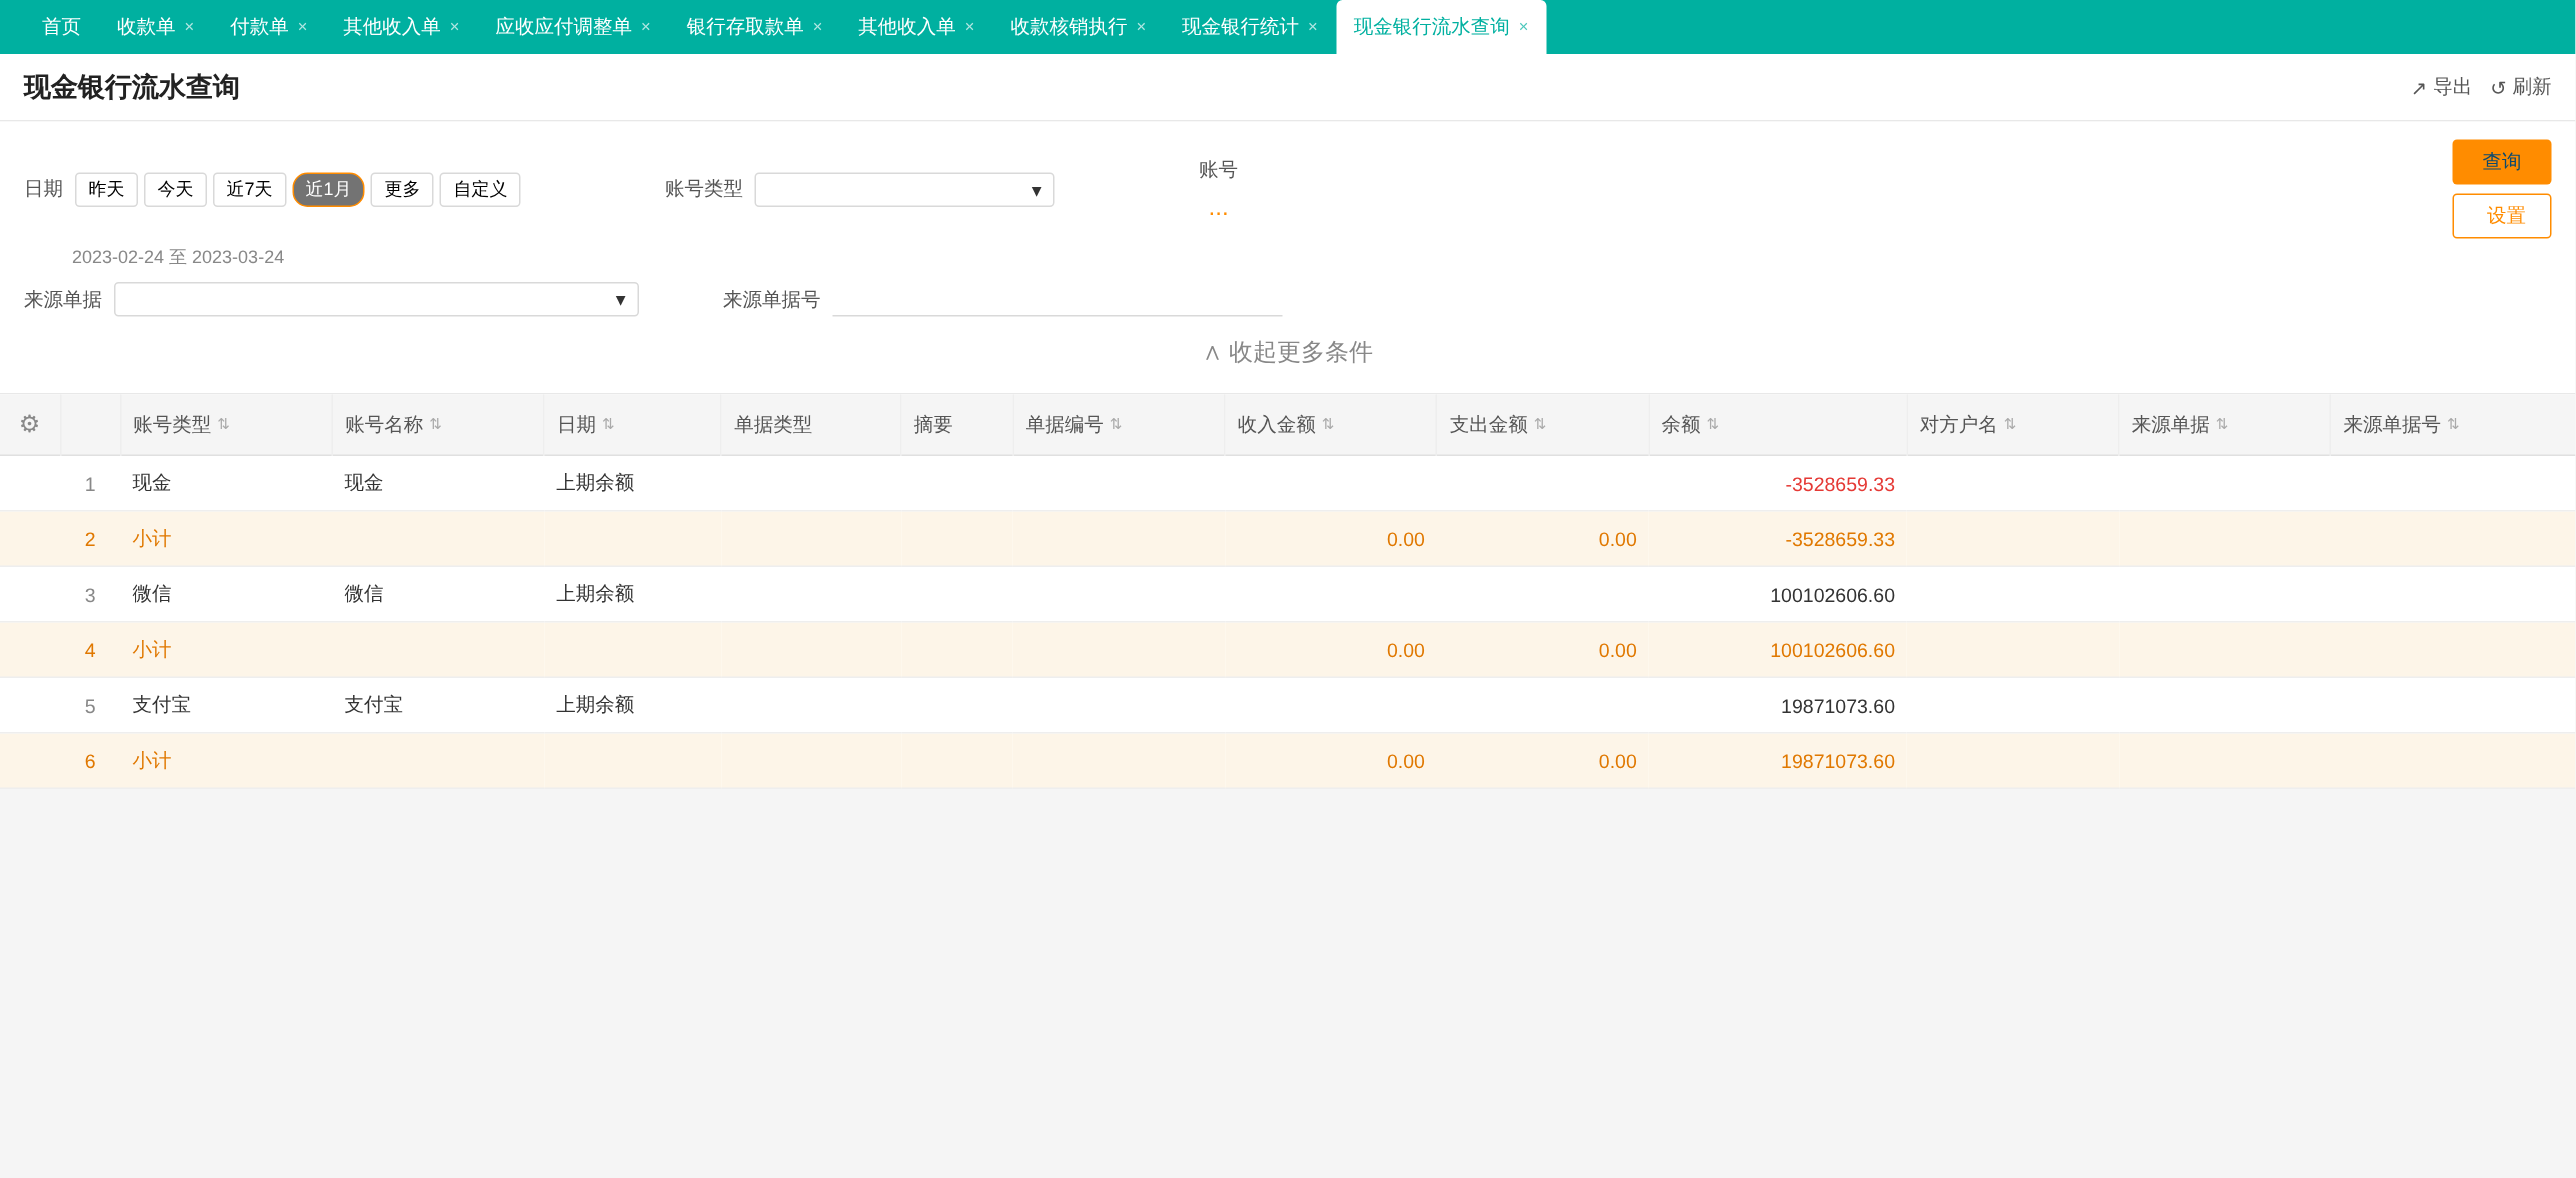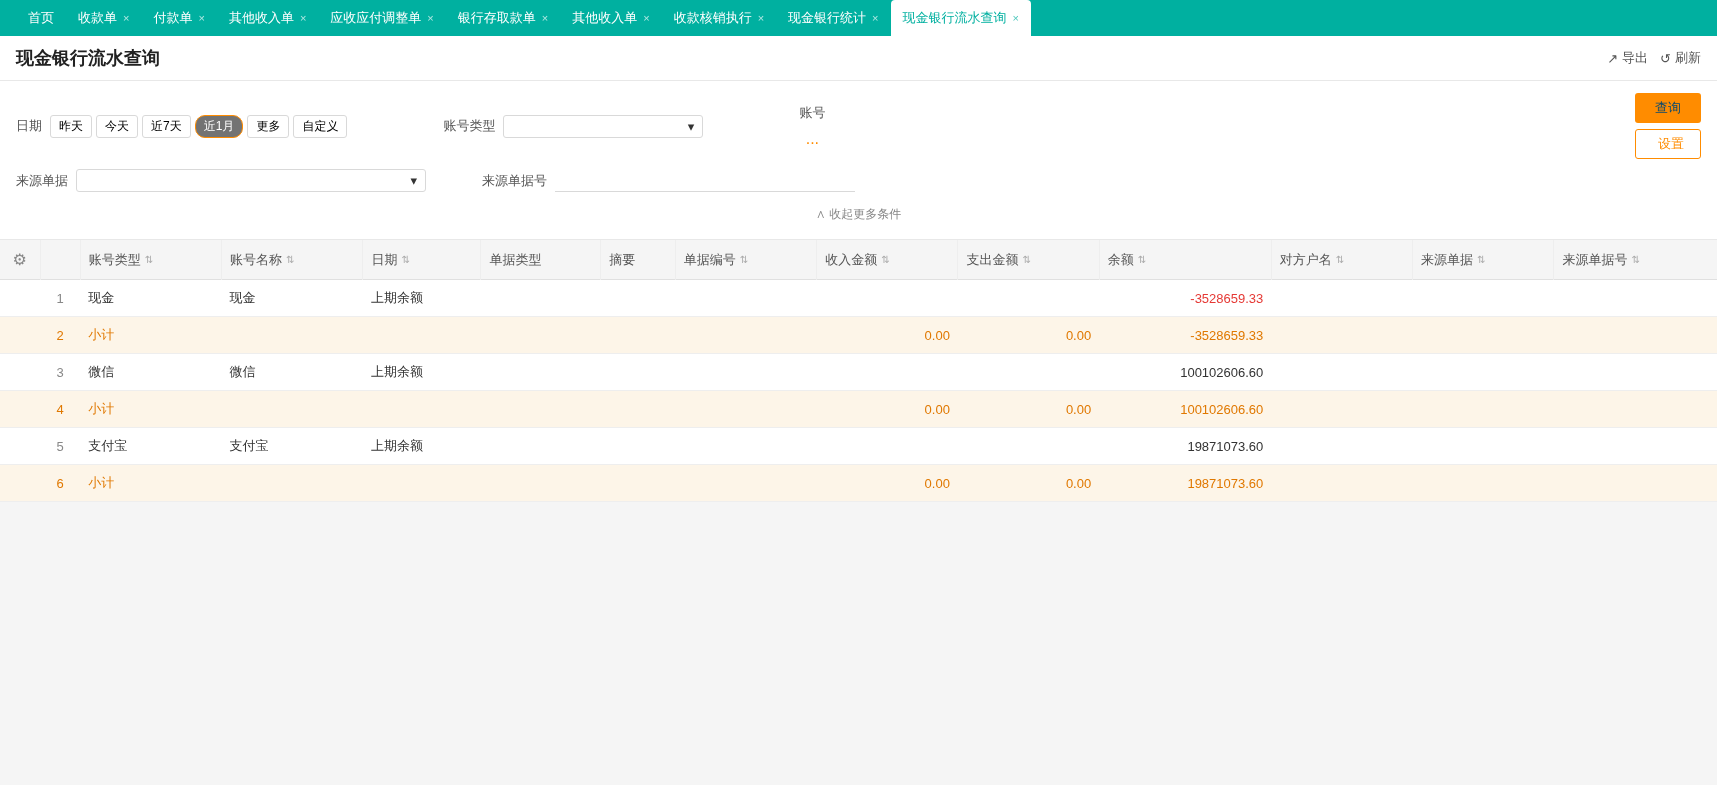--- a/index.html
+++ b/index.html
@@ -151,21 +151,21 @@
       text-align: right;
     }
     .ellipsis-btn {
       color: #ff8c00;
       cursor: pointer;
       font-size: 16px;
     }
     .collapse-bar {
       text-align: center;
       color: #888;
-      font-size: 12px;
+      font-size: 16px;
       cursor: pointer;
       padding: 4px;
       margin-top: 4px;
     }
 
     
     .table-container {
       background: #fff;
       margin: 0;
     }
@@ -296,20 +296,23 @@
       <span class="filter-label">账号</span>
       <span class="ellipsis-btn">...</span>
     </div>
 
     <div style="margin-left:auto; display:flex; flex-direction:column; gap:6px;">
       <button class="btn-query">查询</button>
       <button class="btn-settings">设置</button>
     </div>
   </div>
 
+  <div style="margin-left:32px; margin-top:-6px; margin-bottom:8px;">
+    <span class="date-range">2023-02-24 至 2023-03-24</span>
+  </div>
 
   <div class="filter-row">
 
     <div class="filter-group">
       <span class="filter-label">来源单据</span>
       <div class="filter-select filter-select-wide">
         <span></span>
         <span>▾</span>
       </div>
     </div>

